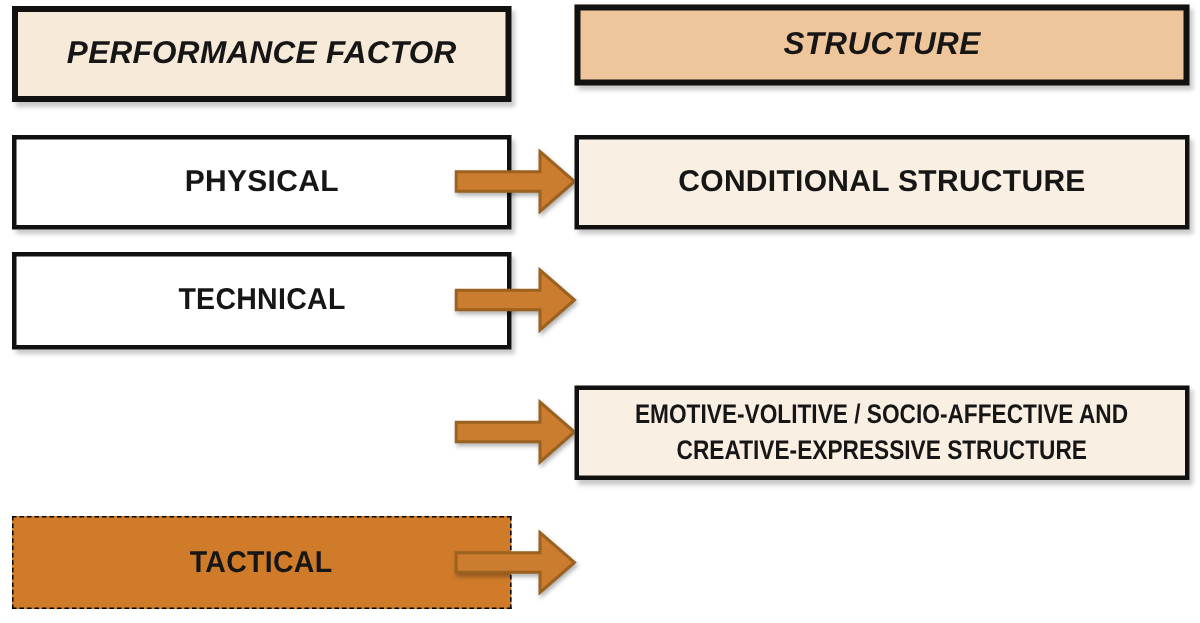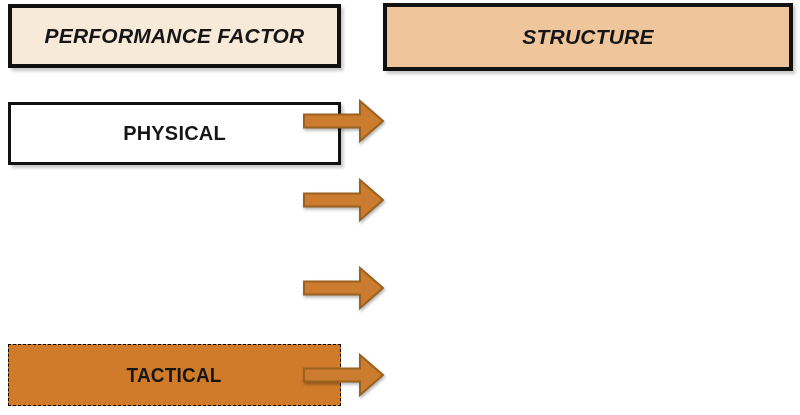--- a/index.html
+++ b/index.html
@@ -19,23 +19,23 @@
     align-items: center;
     justify-content: center;
     background: #ffffff;
     border: 3px solid var(--border);
     box-shadow: 2.5px 3px 3px rgba(0,0,0,0.22);
   }
   .col-left  { left: 8px;   width: 333px; }
   .col-right { left: 383px; width: 410px; }
 
   .hdr        { top: 4px; height: 64px; border-width: 4px; background: var(--cream); }
-  .hdr-right  { top: 3px; height: 68px; background: var(--peach); justify-content: center; }
+  .hdr-right  { top: 3px; height: 54px; background: var(--peach); justify-content: center; }
 
-  .r1 { top: 90px;  height: 63px; margin-top: 12px; }
+  .r1 { top: 90px;  height: 63px; }
   .r2 { top: 168px; height: 65px; }
   .r3 { top: 257px; height: 63px; }
   .r4 { top: 344px; height: 62px; background: var(--orange); border: 1.5px dashed #000000; box-shadow: none; }
 
   .structure { background: var(--paper); }
   .r4.structure, .r4.factor { background: var(--orange); }
 
   .txt {
     font-weight: 700;
     font-size: 20px;
@@ -70,28 +70,38 @@
   <div class="box hdr hdr-right col-right">
     <span class="txt italic">STRUCTURE</span>
   </div>
 
   <div class="box factor col-left r1">
     <span class="txt">PHYSICAL</span>
   </div>
   <svg class="arrow a1" viewBox="0 0 82 44" preserveAspectRatio="none">
     <polygon points="1,15.5 57,15.5 57,2 80,22 57,42 57,28.5 1,28.5" style="fill:var(--arrow-fill);stroke:var(--arrow-stroke);stroke-width:2"></polygon>
   </svg>
+  <div class="box structure col-right r1">
+    <span class="txt">CONDITIONAL STRUCTURE</span>
+  </div>
 
+  <div class="box factor col-left r2">
+    <span class="txt cond">TECHNICAL</span>
+  </div>
   <svg class="arrow a2" viewBox="0 0 82 44" preserveAspectRatio="none">
     <polygon points="1,15.5 57,15.5 57,2 80,22 57,42 57,28.5 1,28.5" style="fill:var(--arrow-fill);stroke:var(--arrow-stroke);stroke-width:2"></polygon>
   </svg>
 
   <svg class="arrow a3" viewBox="0 0 82 44" preserveAspectRatio="none">
     <polygon points="1,15.5 57,15.5 57,2 80,22 57,42 57,28.5 1,28.5" style="fill:var(--arrow-fill);stroke:var(--arrow-stroke);stroke-width:2"></polygon>
   </svg>
+  <div class="box structure col-right r3">
+    <span class="txt small">EMOTIVE-VOLITIVE / SOCIO-AFFECTIVE AND</span>
+    <span class="txt small">CREATIVE-EXPRESSIVE STRUCTURE</span>
+  </div>
 
   <div class="box factor col-left r4">
     <span class="txt cond">TACTICAL</span>
   </div>
   <svg class="arrow a4" viewBox="0 0 82 44" preserveAspectRatio="none">
     <polygon points="1,15.5 57,15.5 57,2 80,22 57,42 57,28.5 1,28.5" style="fill:var(--arrow-fill);stroke:var(--arrow-stroke);stroke-width:2"></polygon>
   </svg>
 
 </div>
 

